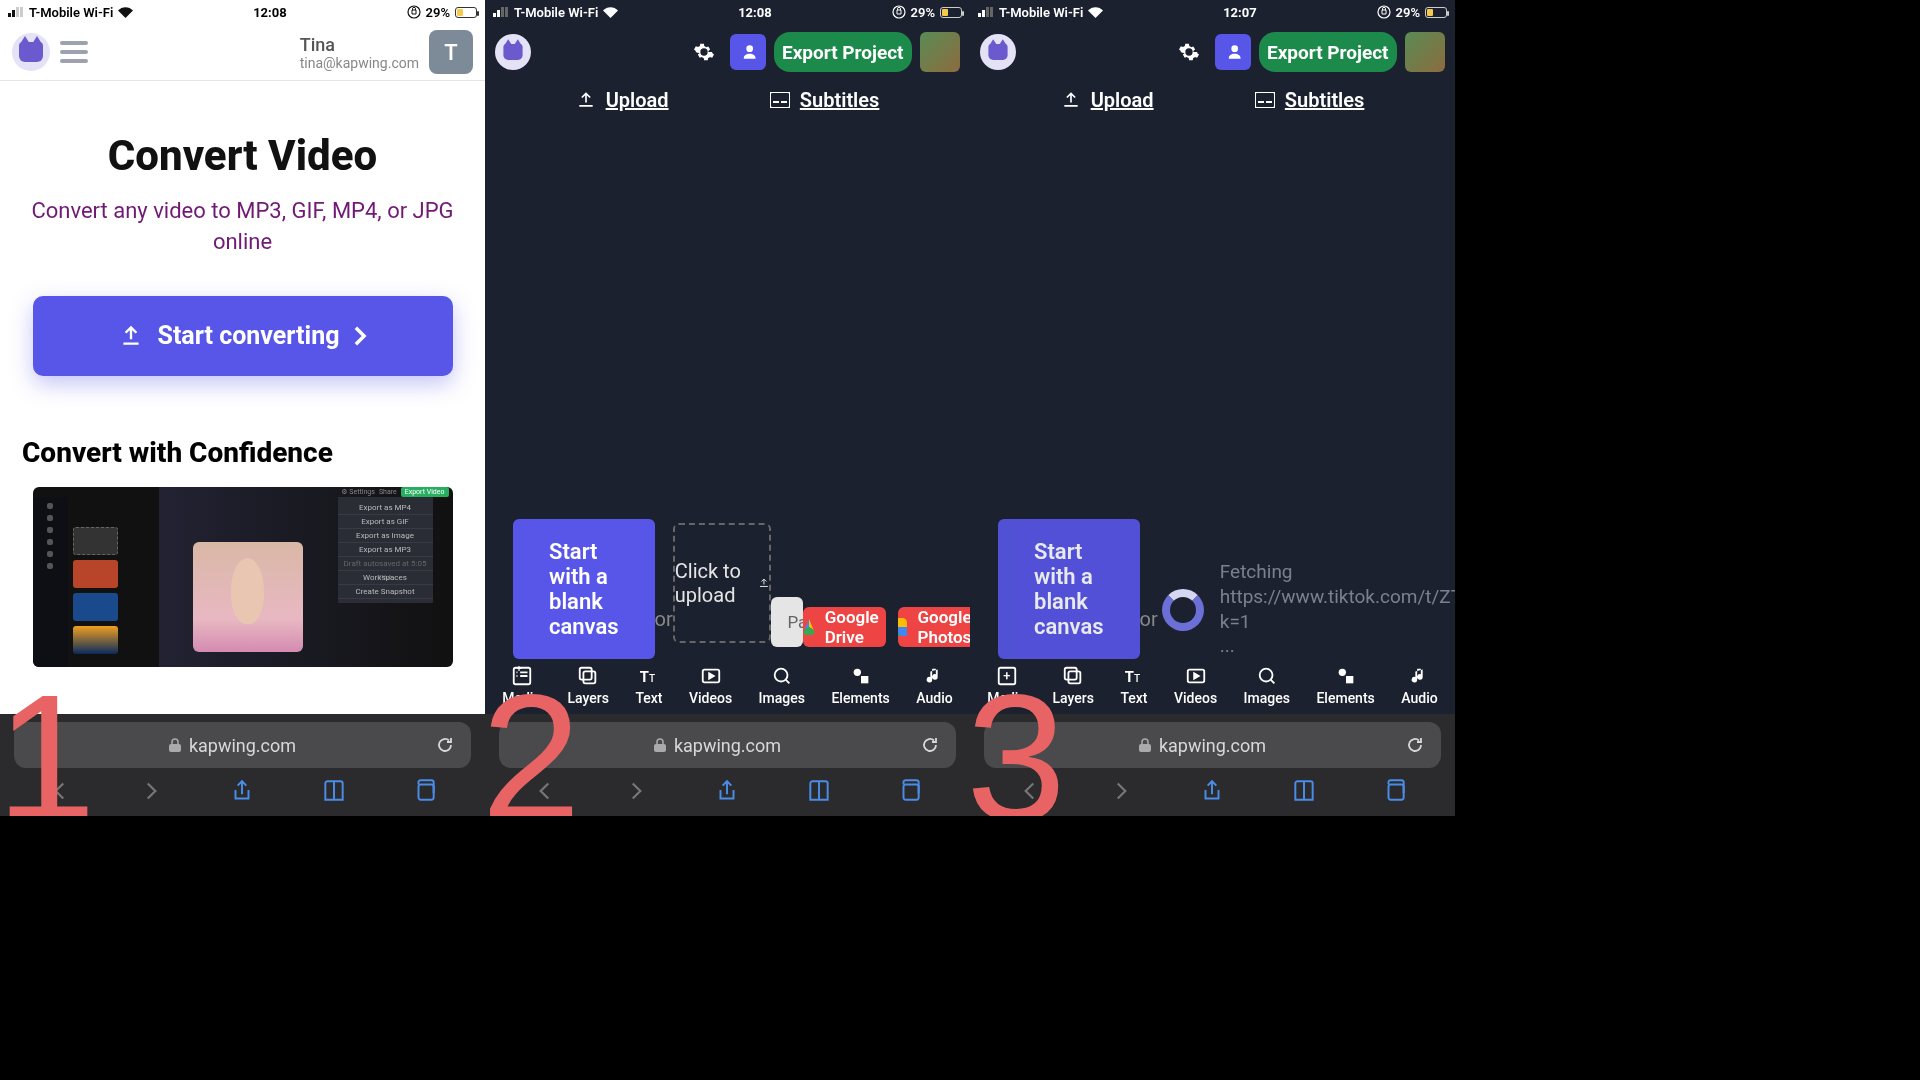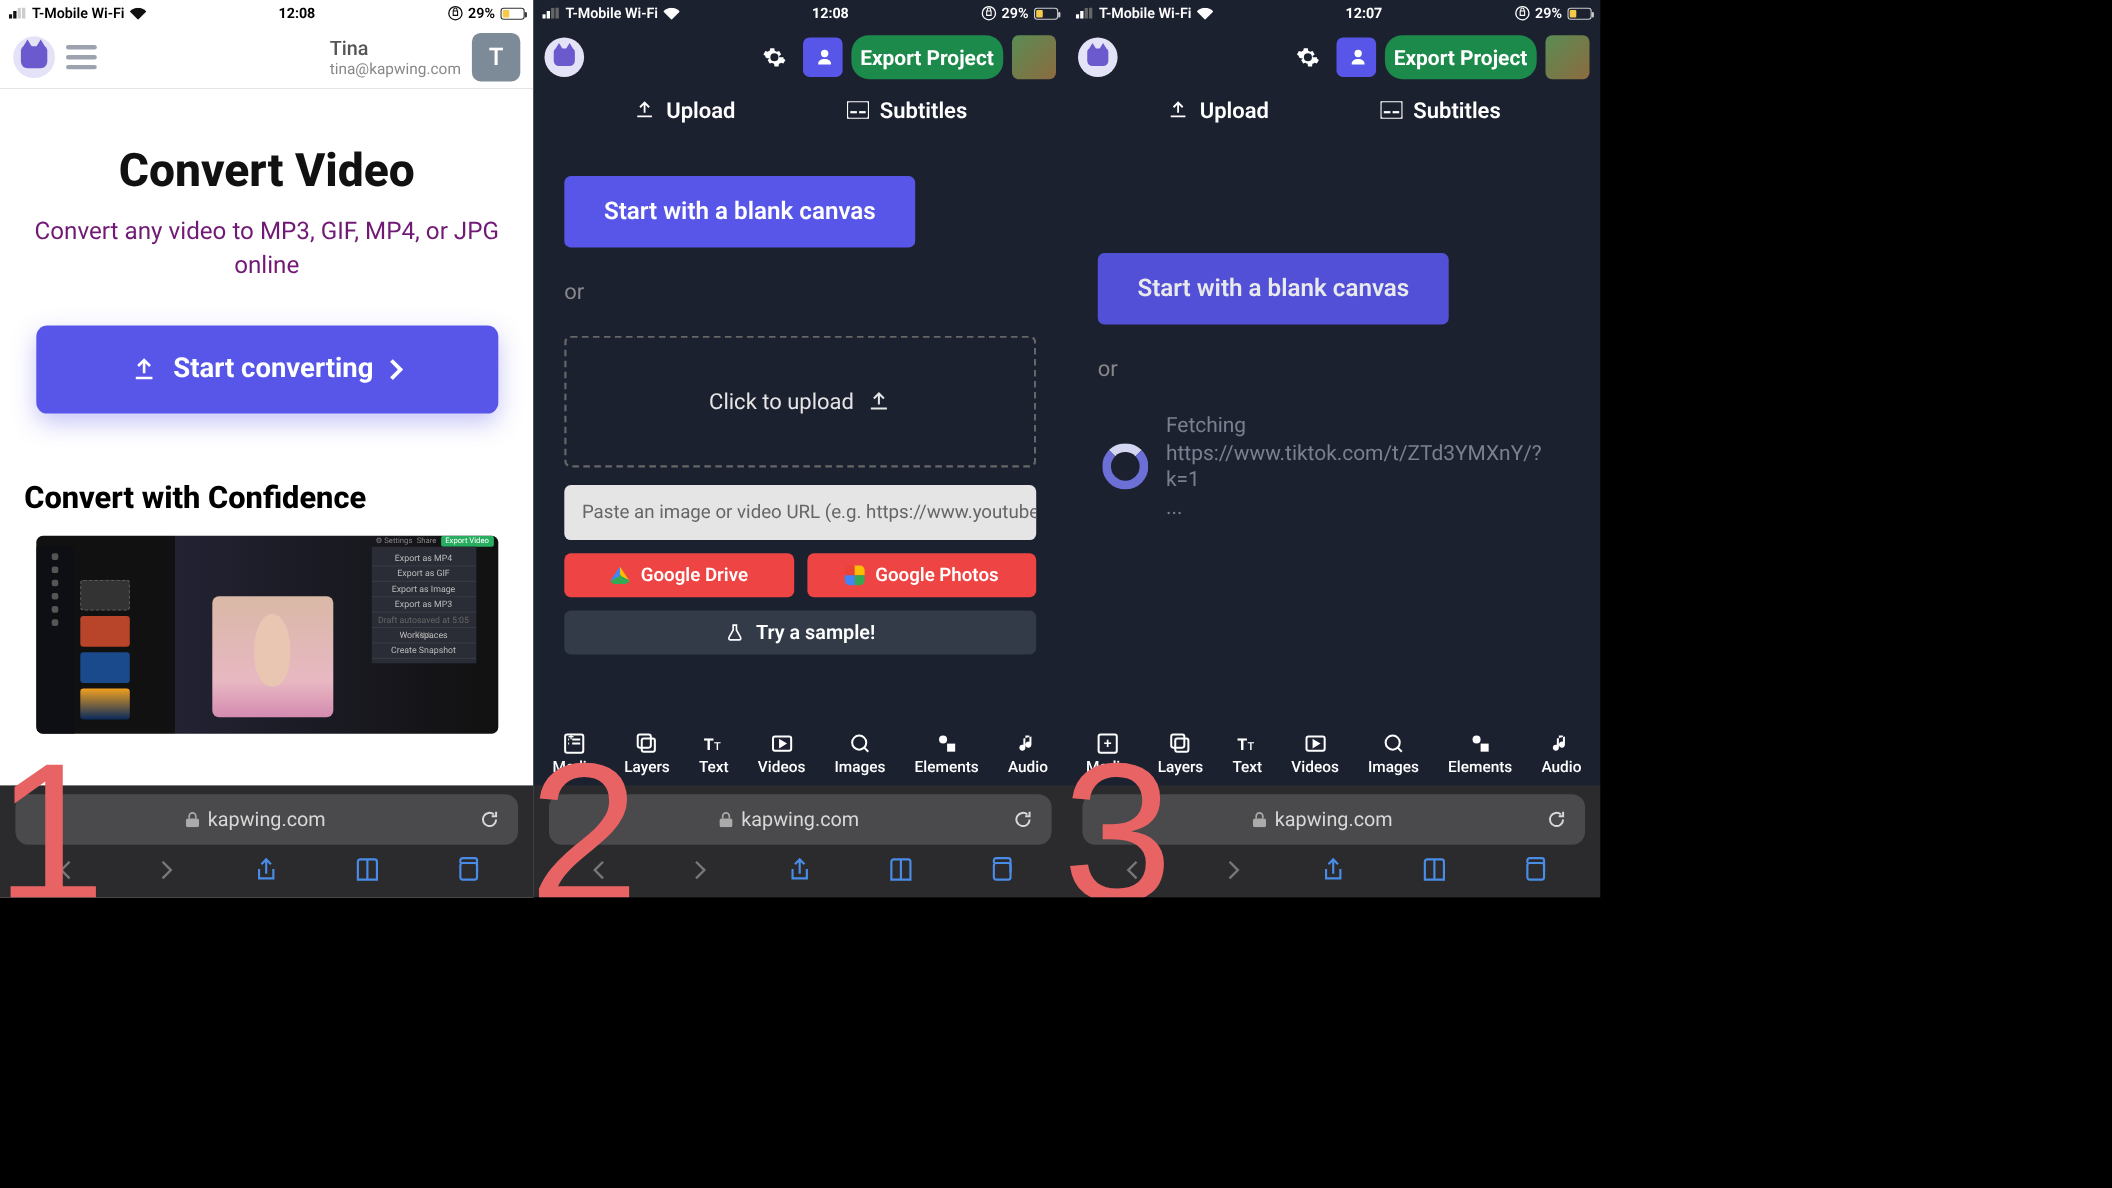--- a/index.html
+++ b/index.html
@@ -48,23 +48,23 @@
   .demo-thumbs div{ width:45px; height:28px; border-radius:3px;}
 
   
   .ed-top { display: flex; align-items: center; gap: 8px; padding: 8px 10px; }
   .logo-sm { width: 36px; height: 36px; border-radius: 50%; background: #e4e2f7; display:flex;align-items:center;justify-content:center;}
   .ed-icon-btn { width: 36px; height: 36px; border-radius: 6px; display: flex; align-items: center; justify-content: center; color: #fff; cursor: pointer; }
   .ed-icon-btn.dark { background: transparent; }
   .ed-icon-btn.blue { background: #5856e8; }
   .export-btn { flex: 1; height: 40px; background: #1c8a4a; border-radius: 16px; color: #fff; font-weight: 700; font-size: 19px; display:flex;align-items:center;justify-content:center; cursor:pointer;}
   .avatar-ph { width: 40px; height: 40px; border-radius: 6px; background: linear-gradient(135deg,#5a8c54,#8c6b3f); }
-  .ed-tabs { display: flex; justify-content: space-around; padding: 8px 40px; color: #fff; font-size: 20px; font-weight: 600; }
+  .ed-tabs { display: flex; justify-content: space-around; padding: 8px 40px; color: #fff; font-size: 20px; font-weight: 600; text-decoration: underline; }
   .ed-tab { display: flex; align-items: center; gap: 10px; cursor:pointer;}
-  .ed-body { flex: 1; display: flex; flex-direction: column; align-items: flex-start; padding: 40px 28px 0; color: #e5e5e5; }
+  .ed-body { flex: 1; display: flex; flex-direction: row; align-items: flex-end; padding: 40px 28px 0; color: #e5e5e5; }
   .blank-btn { background: #5856e8; color: #fff; font-size: 22px; font-weight: 600; padding: 20px 36px; border-radius: 6px; cursor:pointer;}
   .or { margin: 28px 0; color: #888; font-size: 20px; }
   .upload-zone { width: 100%; height: 120px; border: 2px dashed #666; border-radius: 6px; display:flex;align-items:center;justify-content:center; gap:12px; font-size:20px; font-weight:400; cursor:pointer; margin-bottom: 16px;}
   .url-input { width: 100%; height: 50px; background: #e5e5e5; border-radius: 6px; padding: 0 16px; color: #666; font-size: 17px; display:flex;align-items:center; overflow:hidden; white-space:nowrap; cursor:text; margin-bottom: 12px;}
   .btn-row { width: 100%; display: flex; gap: 12px; margin-bottom: 12px;}
   .src-btn { flex: 1; height: 40px; background: #ef4444; border-radius: 6px; display:flex;align-items:center;justify-content:center; gap:10px; font-size:17px; font-weight:600; color:#fff; cursor:pointer;}
   .sample-btn { width: 100%; height: 40px; background: #333a48; border-radius: 6px; display:flex;align-items:center;justify-content:center; gap:10px; font-size:18px; font-weight:600; color:#fff; cursor:pointer;}
   .fetch-row { display:flex; align-items:center; gap: 16px; width: 100%; padding: 0 4px;}
   .spinner { width: 42px; height: 42px; border: 8px solid #6b6fd6; border-top-color: #d5d6f2; border-radius: 50%; flex-shrink:0;}
   .fetch-txt { color: #7b8090; font-size: 19px; line-height: 1.3;}

